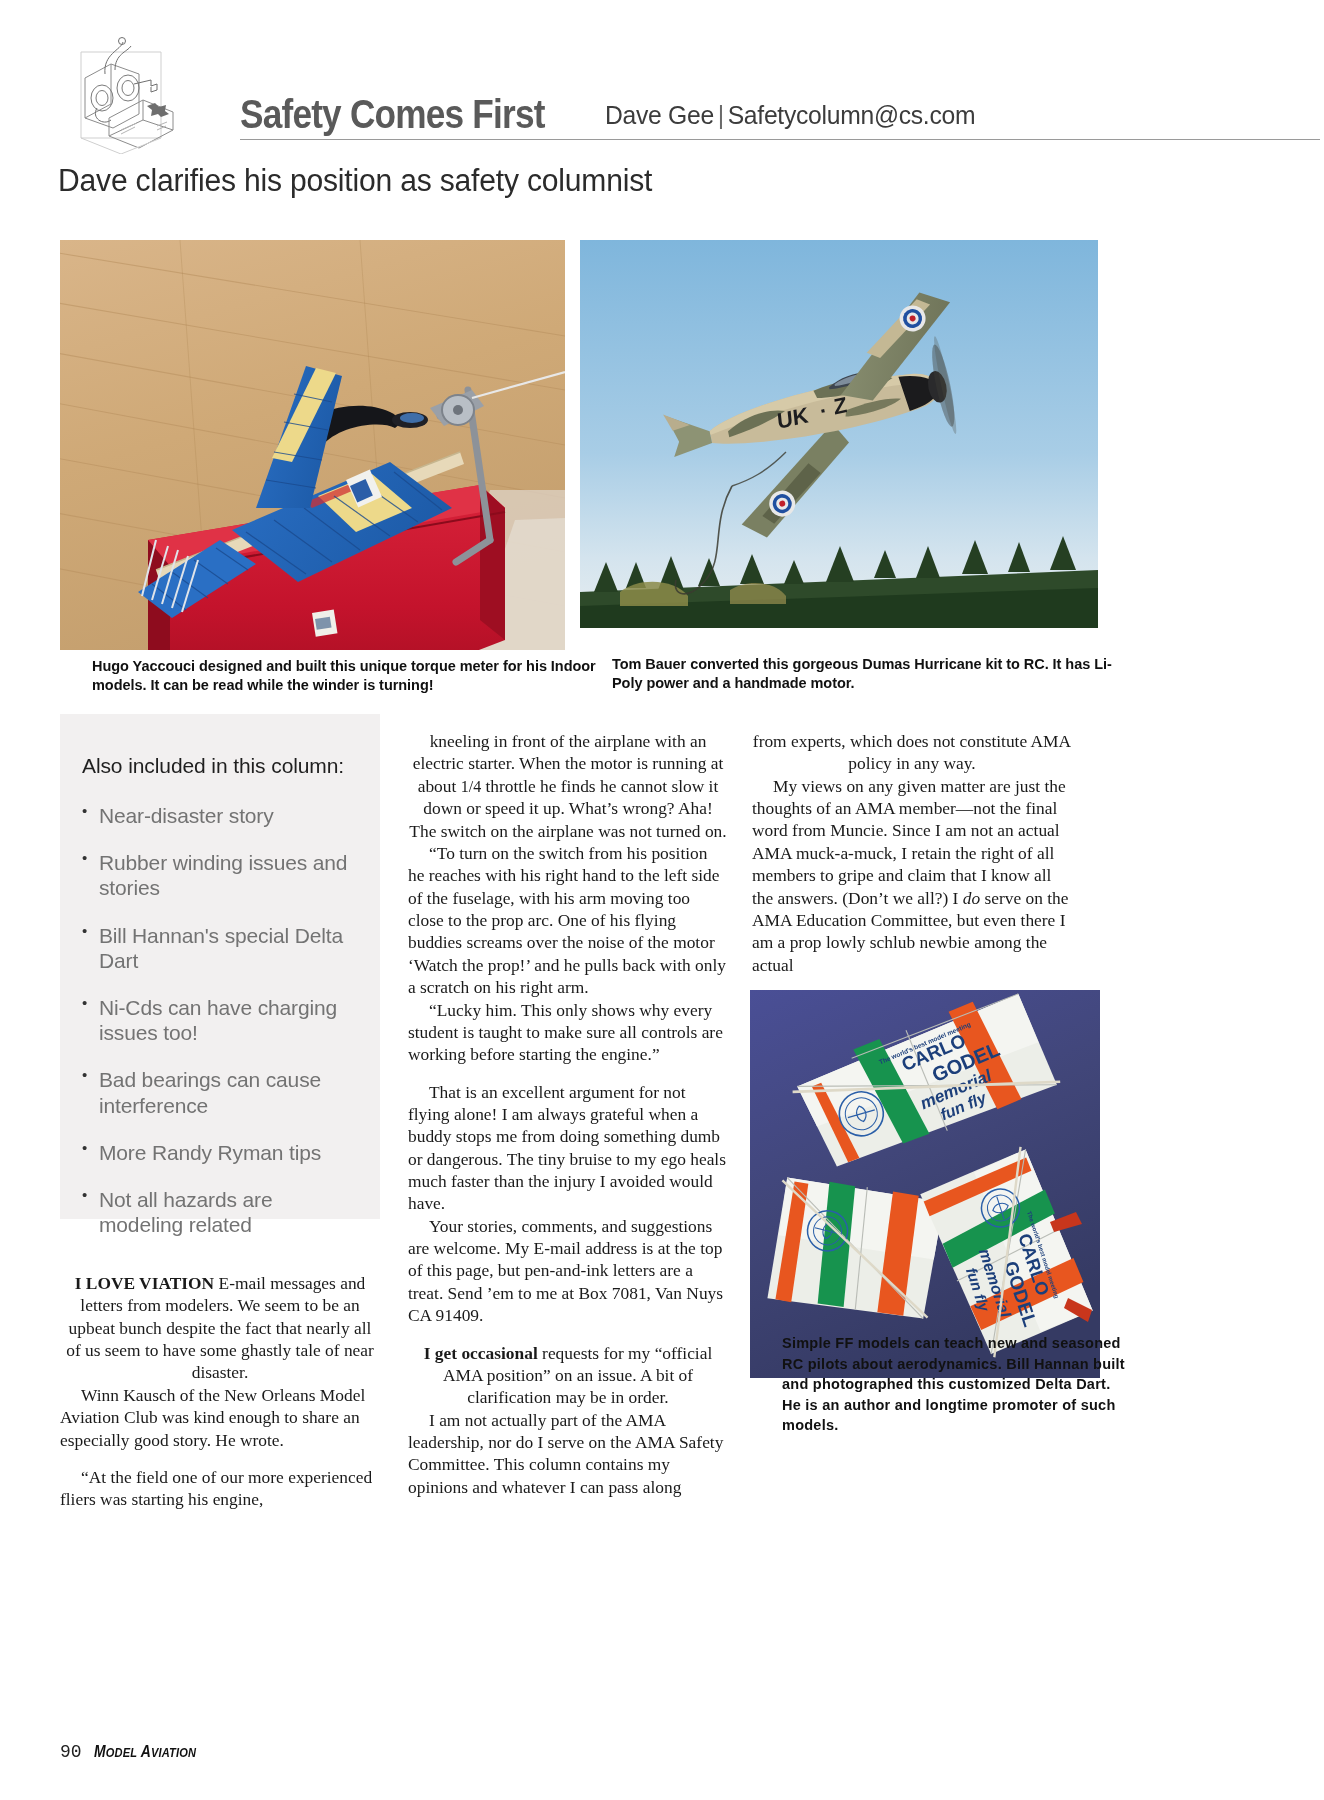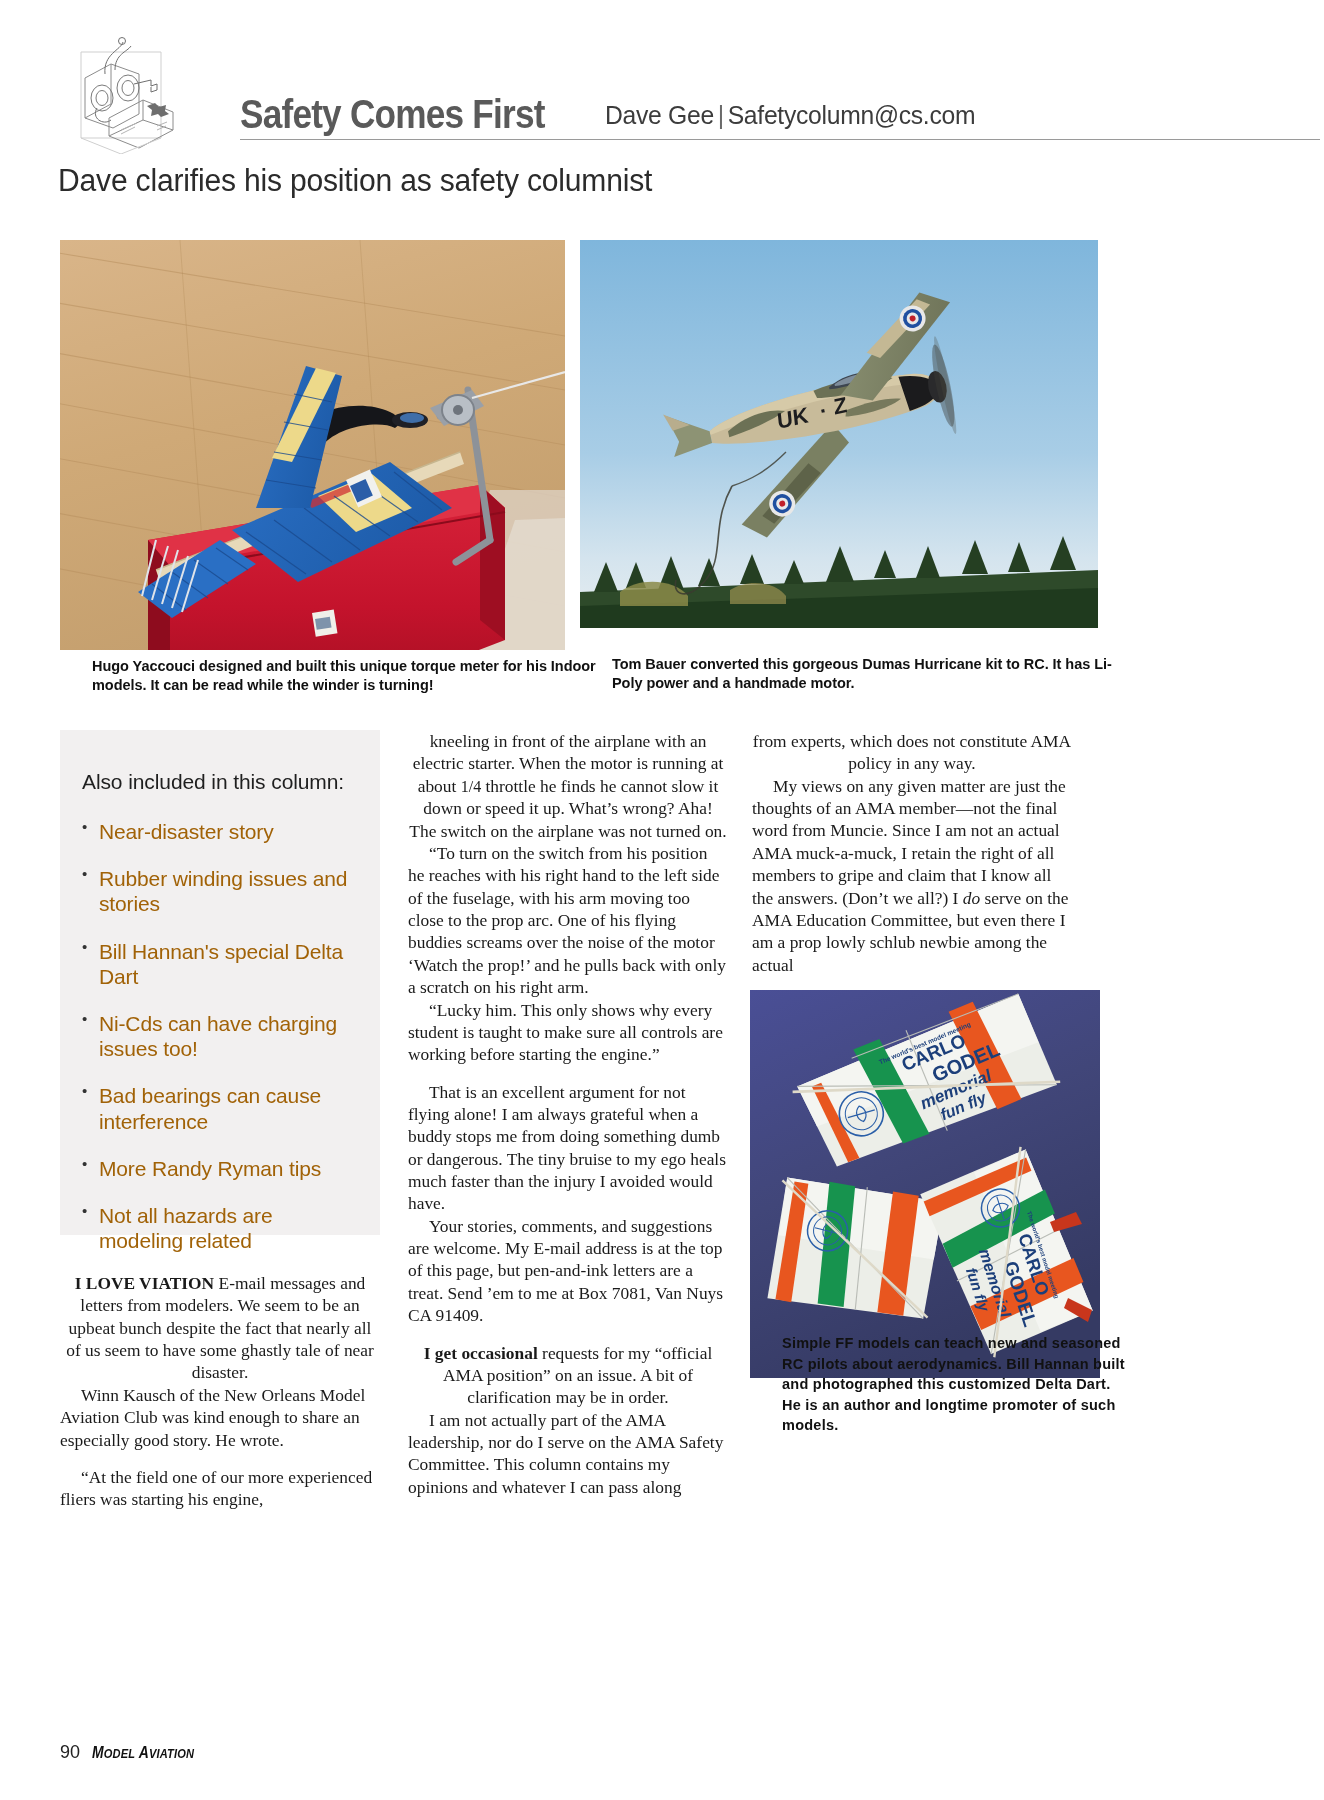--- a/index.html
+++ b/index.html
@@ -92,54 +92,54 @@
     text-indent:21px;
     hyphens:none;
   }
   .col p.noind { text-indent:0;text-align:center; }
   .col p b, .col p strong { font-weight:bold; }
   .col p i, .col p em { font-style:italic; }
   .gap { height:15px; }
 
   
   .sidebox {
-    position:absolute; left:60px; top:730px;
+    position:absolute; left:60px; top:714px;
     width:320px; height:505px;
     background:#f2f0f0;
   }
   .sidebox-inner { padding:40px 22px 0 22px; }
   .sb-head {
     font-family:"Liberation Sans", sans-serif;
     font-size:21px;
     color:#1f1f1f;
     margin-bottom:25px;
     letter-spacing:-0.1px;
   }
   .sb-item {
     font-family:"Liberation Sans", sans-serif;
     font-size:21px;
-    color:#a16207;
+    color:#737373;
     line-height:1.2;
     margin-bottom:22px;
     padding-left:17px;
     position:relative;
     letter-spacing:-0.15px;
   }
   .sb-item::before {
     content:"\2022";
     position:absolute; left:0; top:-1px;
     font-size:15px; color:#333;
   }
 
   .after-box { position:absolute; left:60px; top:1272px; width:320px; }
 
   
   .footer { position:absolute; left:60px; top:1742px; }
   .pg {
-    font-family:Liberation Sans, sans-serif;
+    font-family:Liberation Mono, monospace;
     font-size:18px; color:#222; font-weight:normal;
     display:inline-block; vertical-align:baseline;
   }
   .mag {
     font-family:"Liberation Sans", sans-serif;
     font-weight:bold; font-style:italic;
     font-size:17px; color:#111;
     display:inline-block; vertical-align:baseline;
     margin-left:12px;
     transform:scaleX(0.82); transform-origin:left center;

